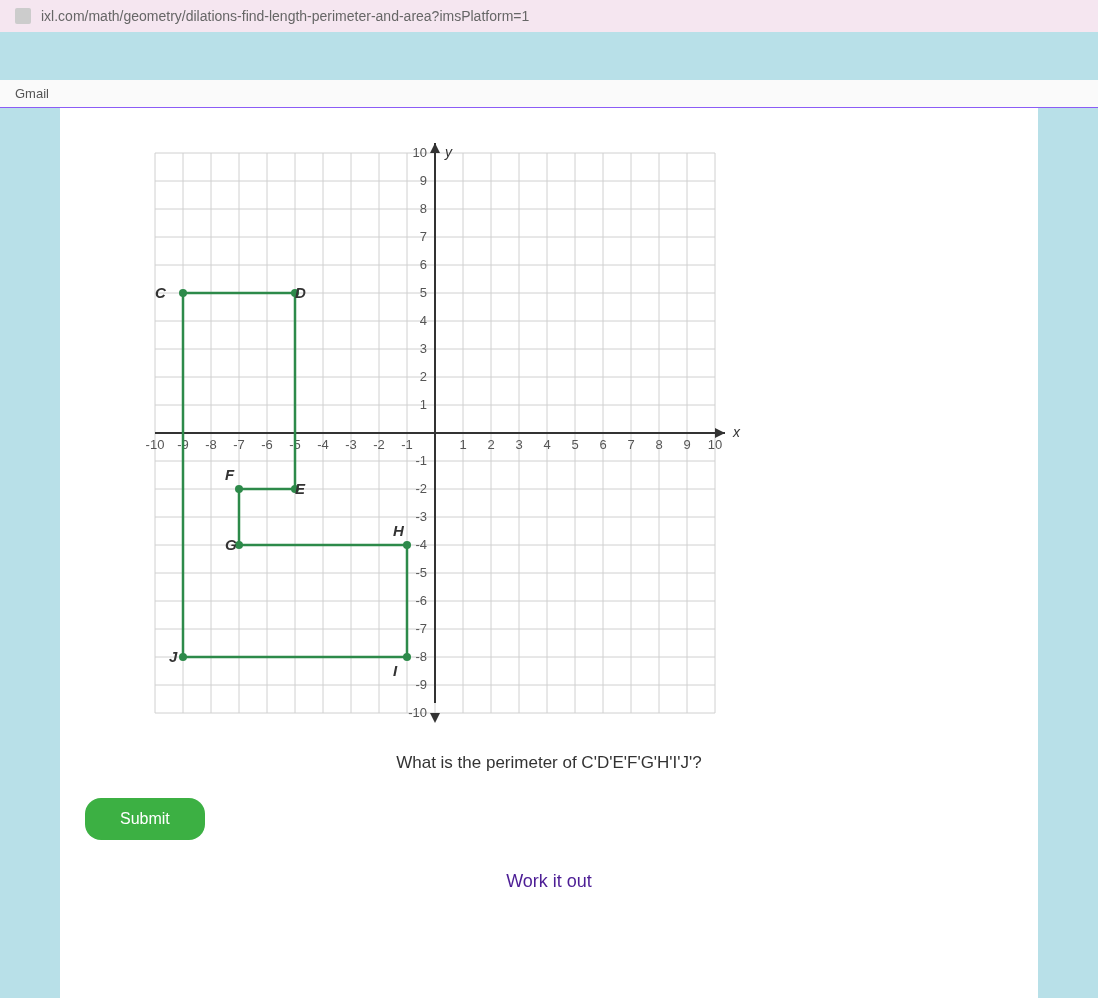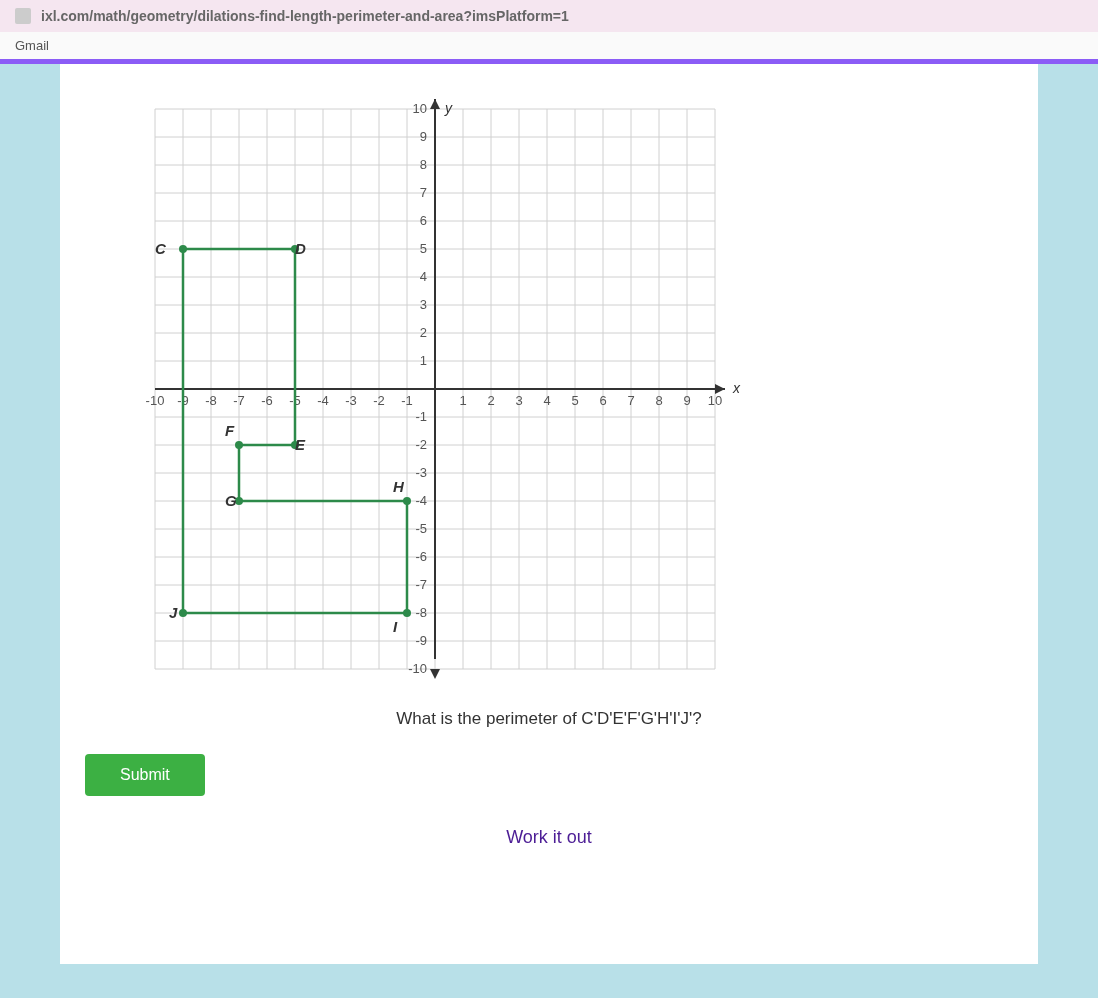--- a/index.html
+++ b/index.html
@@ -20,28 +20,28 @@
     .favicon {
       width: 16px;
       height: 16px;
       background: #ccc;
       border-radius: 2px;
       display: inline-block;
     }
     .url-text {
       color: #666;
       font-size: 14px;
-      font-weight: bold;
     }
     .bookmarks {
       background: #fafafa;
       padding: 6px 15px;
       font-size: 13px;
       color: #555;
-      border-bottom: 5px solid #8b5cf6;
+      border-bottom: 1px solid #8b5cf6;
+      margin-top: 48px;
     }
     .content {
       background: #fff;
       margin: 0 60px 0 60px;
       padding: 15px 25px 30px 25px;
       min-height: 900px;
     }
     .problem-text {
       font-size: 17px;
       color: #444;
@@ -83,21 +83,21 @@
     .units-text {
       font-size: 17px;
       color: #333;
     }
     .submit-btn {
       background: #3cb043;
       color: #fff;
       border: none;
       padding: 12px 35px;
       font-size: 16px;
-      border-radius: 4px;
+      border-radius: 16px;
       margin-top: 25px;
       cursor: pointer;
     }
     .work-it-out {
       text-align: center;
       color: #4c1d95;
       font-size: 18px;
       margin-top: 31px;
     }
   </style>

